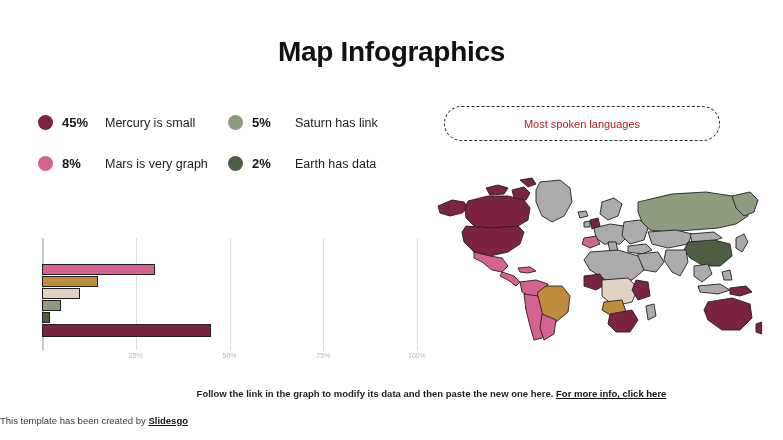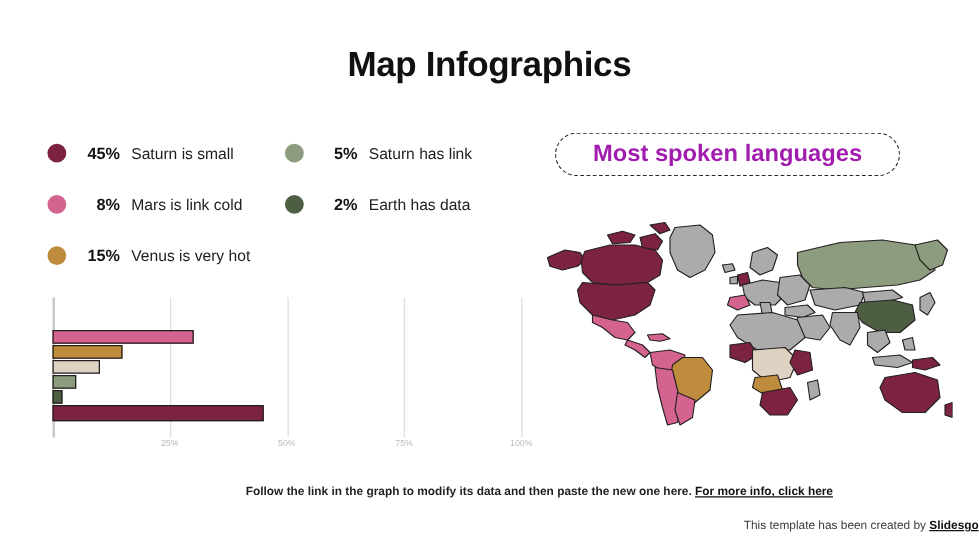--- a/index.html
+++ b/index.html
@@ -32,21 +32,20 @@
   
   #legend {
     position: absolute;
     top: 102px;
     left: 38px;
     width: 370px;
     display: grid;
     grid-template-columns: 190px 180px;
     grid-auto-rows: 41px;
     align-items: center;
-    text-align: right;
   }
   .legend-item {
     display: flex;
     align-items: center;
     gap: 9px;
   }
   .legend-dot {
     width: 15px;
     height: 15px;
     border-radius: 50%;
@@ -138,23 +137,23 @@
     width: 276px;
     height: 35px;
     border: 1.5px dashed #2a2a2a;
     border-radius: 20px;
     display: flex;
     align-items: center;
     justify-content: center;
     box-sizing: border-box;
   }
   #map-title-text {
-    font-size: 19px;
-    font-weight: bold;
-    color: #a21caf;
+    font-size: 11px;
+    font-weight: normal;
+    color: #b91c1c;
   }
   #world-map {
     position: absolute;
     left: 0;
     top: 72px;
     width: 330px;
     height: 170px;
   }
 
   
@@ -172,66 +171,61 @@
   #footer-note .link {
     font-weight: bold;
     text-decoration: underline;
     color: #111111;
   }
   #footer-credit {
     position: absolute;
     left: 0;
     top: 415px;
     width: 783px;
-    text-align: right;
+    text-align: left;
     font-size: 9.5px;
     color: #3a3a3a;
   }
   #footer-credit .link {
     font-weight: bold;
     text-decoration: underline;
     color: #111111;
   }
 </style>
 </head>
 <body>
 
 <div id="page-title">Map Infographics</div>
 
 <div id="legend">
 
   <div class="legend-item">
     <span class="legend-dot" style="background:#7C2341"></span>
     <span class="legend-pct">45%</span>
-    <span class="legend-label">Saturn is small</span>
+    <span class="legend-label">Mercury is small</span>
   </div>
 
   <div class="legend-item">
     <span class="legend-dot" style="background:#8D9B7E"></span>
     <span class="legend-pct">5%</span>
     <span class="legend-label">Saturn has link</span>
   </div>
 
   <div class="legend-item">
     <span class="legend-dot" style="background:#D4638F"></span>
     <span class="legend-pct">8%</span>
-    <span class="legend-label">Mars is link cold</span>
+    <span class="legend-label">Mars is very graph</span>
   </div>
 
   <div class="legend-item">
     <span class="legend-dot" style="background:#4E5E43"></span>
     <span class="legend-pct">2%</span>
     <span class="legend-label">Earth has data</span>
   </div>
 
-  <div class="legend-item">
-    <span class="legend-dot" style="background:#BE8C3C"></span>
-    <span class="legend-pct">15%</span>
-    <span class="legend-label">Venus is very hot</span>
-  </div>
 
 </div>
 
 <div id="bar-chart">
   <div class="chart-plot">
     <div class="axis-line"></div>
     <div id="gridlines">
         <div class="grid-line" style="left: 93.75px;"></div>
         <div class="grid-line" style="left: 187.5px;"></div>
         <div class="grid-line" style="left: 281.25px;"></div>

